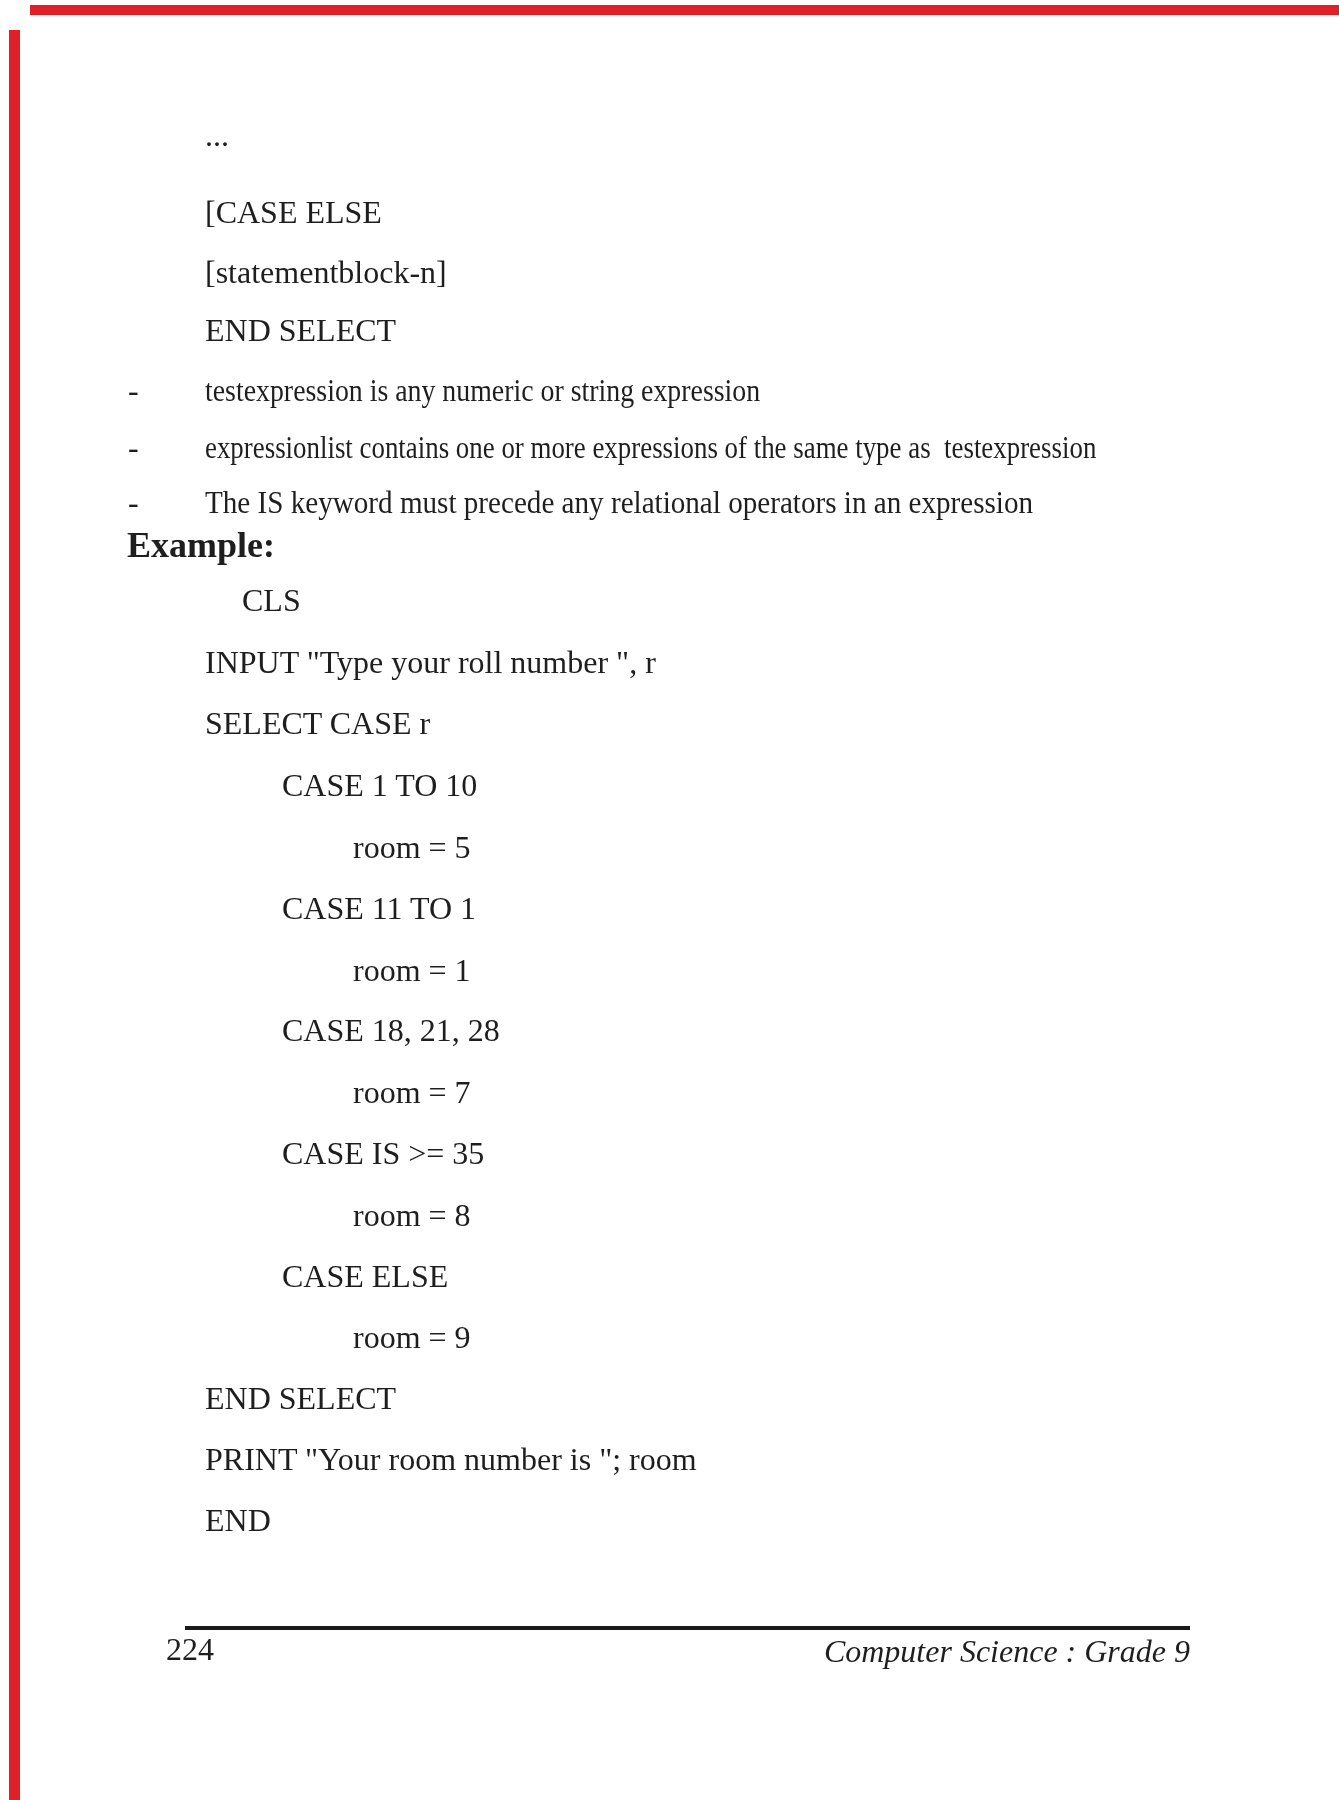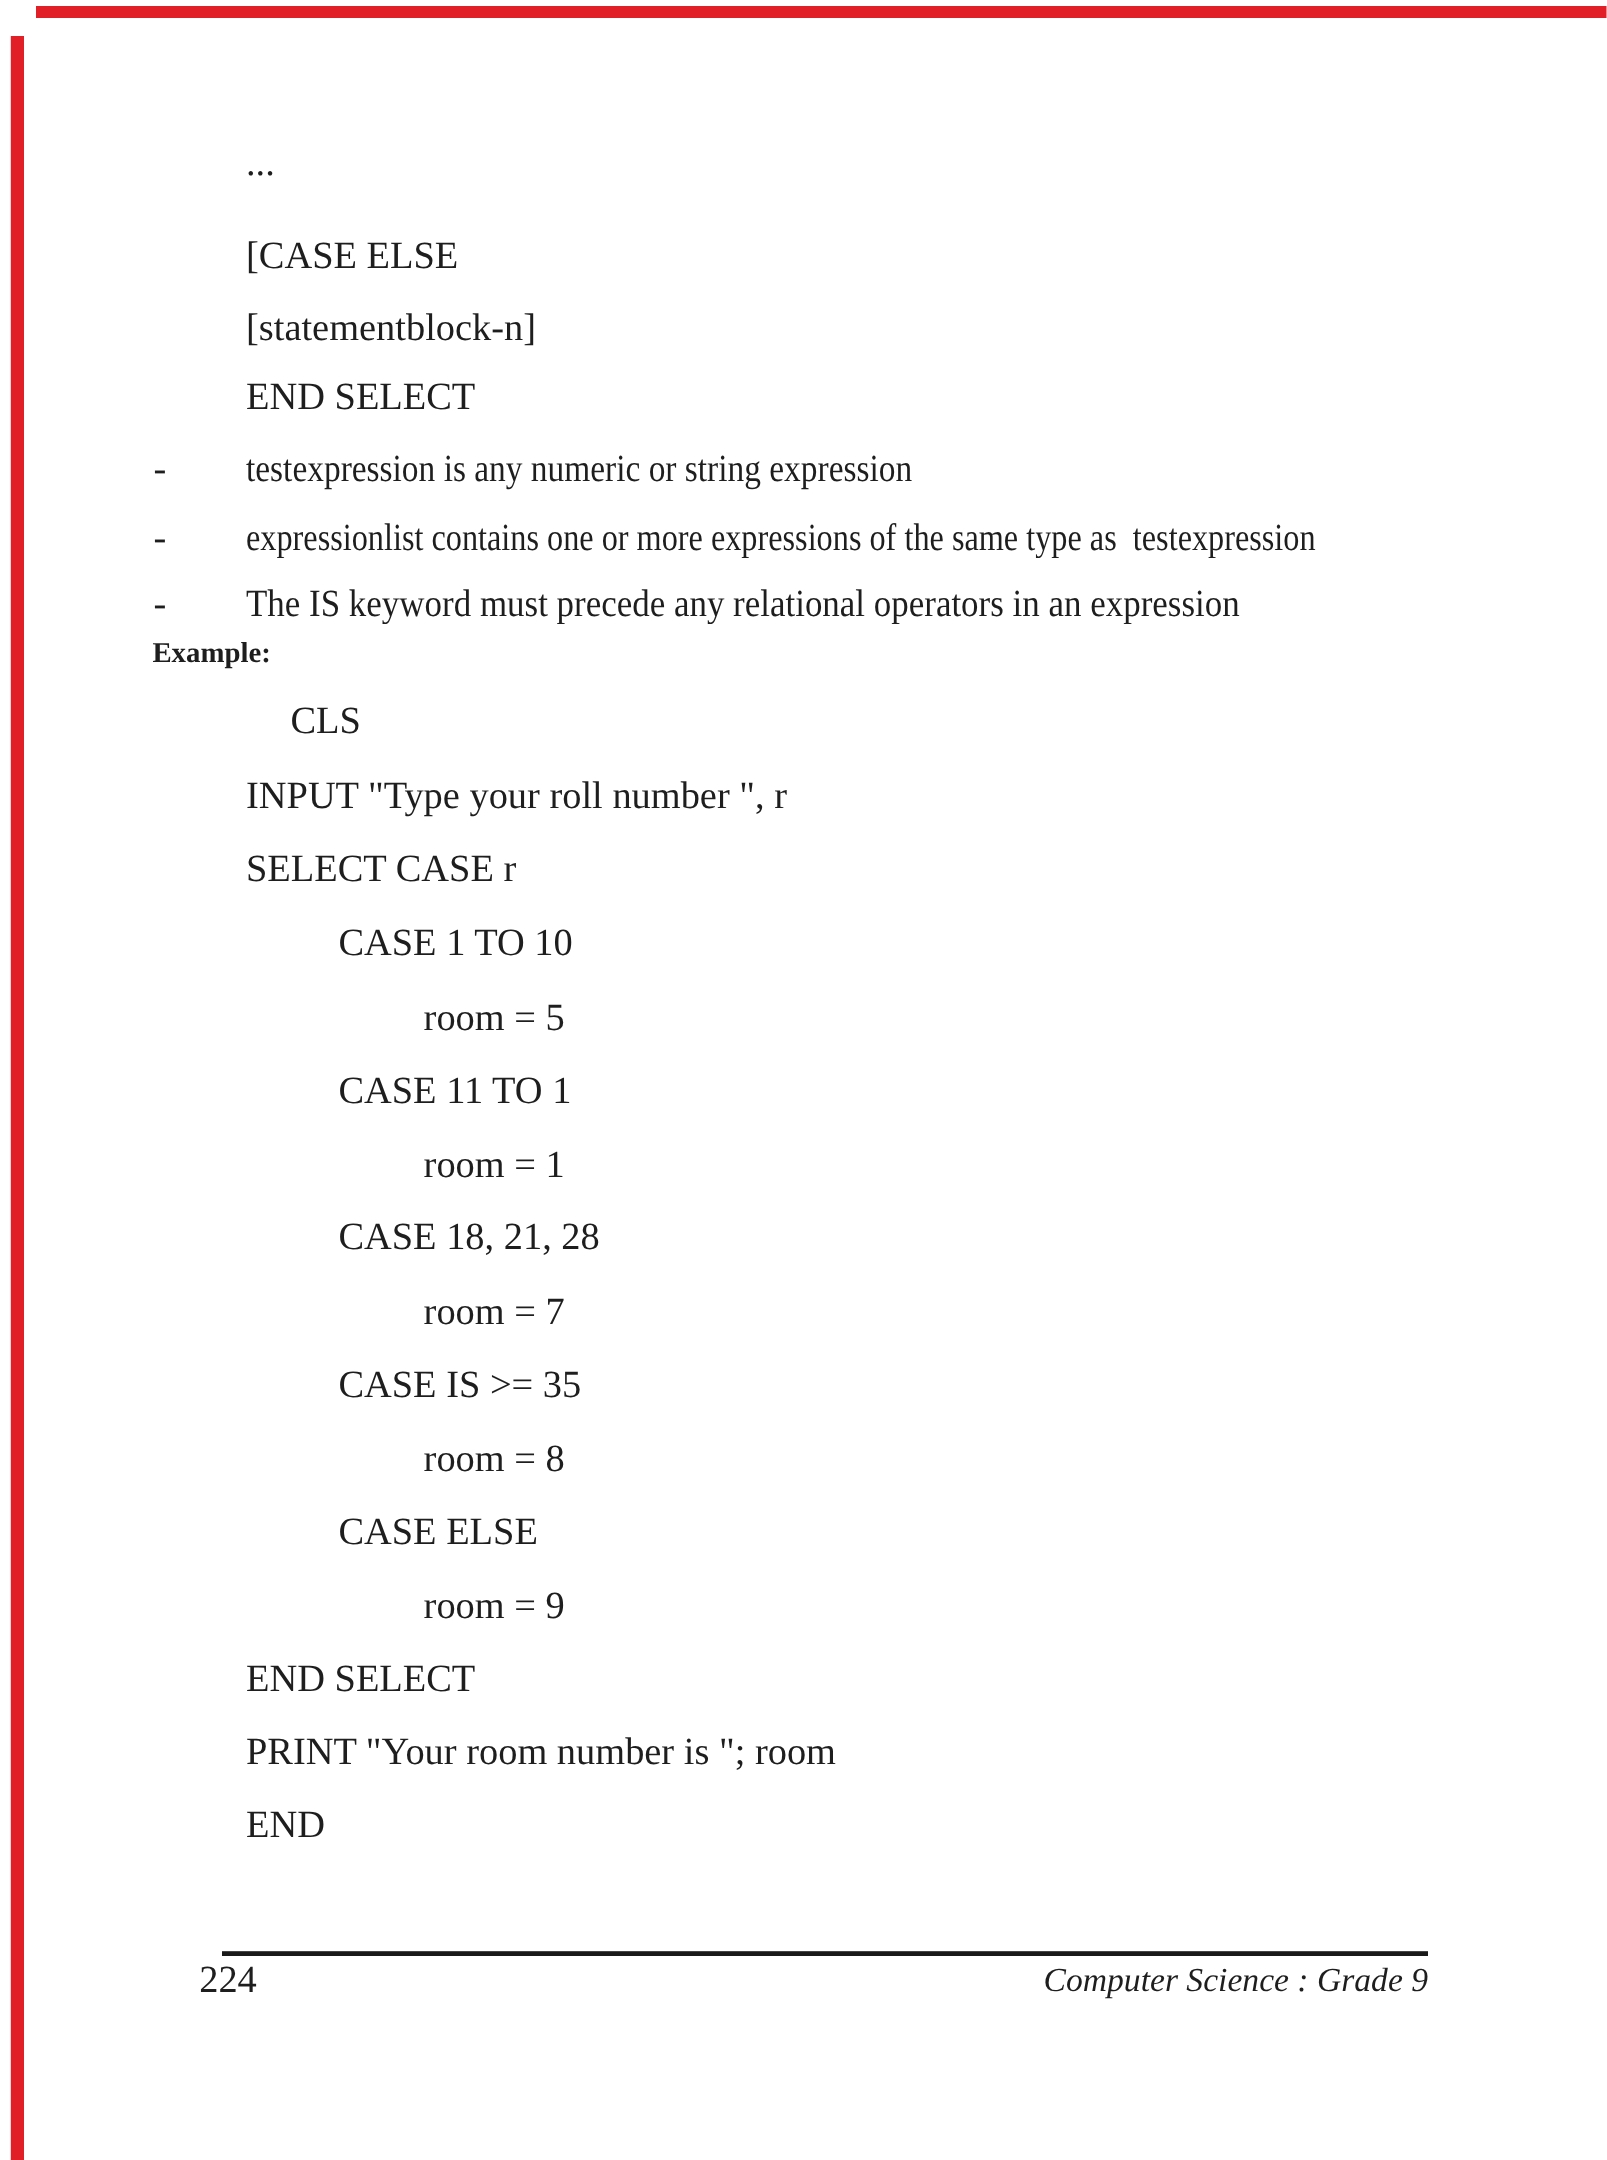--- a/index.html
+++ b/index.html
@@ -16,34 +16,34 @@
     font-size:32px;
     line-height:34px;
     white-space:pre;
     color:#1e1e1e;
   }
   .fit87{transform:scaleX(0.87);transform-origin:0 50%;}
   .fit84{transform:scaleX(0.84);transform-origin:0 50%;}
   .fit91{transform:scaleX(0.91);transform-origin:0 50%;}
   .heading{
     font-weight:bold;
-    font-size:24px;
+    font-size:36px;
   }
   .redbar{position:absolute;background:#e01f26;}
   #red-top{left:30px;top:5px;width:1309px;height:10px;}
   #red-left{left:9px;top:30px;width:11px;height:1770px;}
   #footer-rule{
     position:absolute;
     left:185px;top:1626px;
     width:1005px;height:4px;
     background:#1a1a1a;
   }
   .footer-title{
     font-style:italic;
-    font-size:28px;
+    font-size:32px;
   }
 </style>
 </head>
 <body>
 
 <div id="page">
 
   <div id="red-top" class="redbar"></div>
   <div id="red-left" class="redbar"></div>
 

